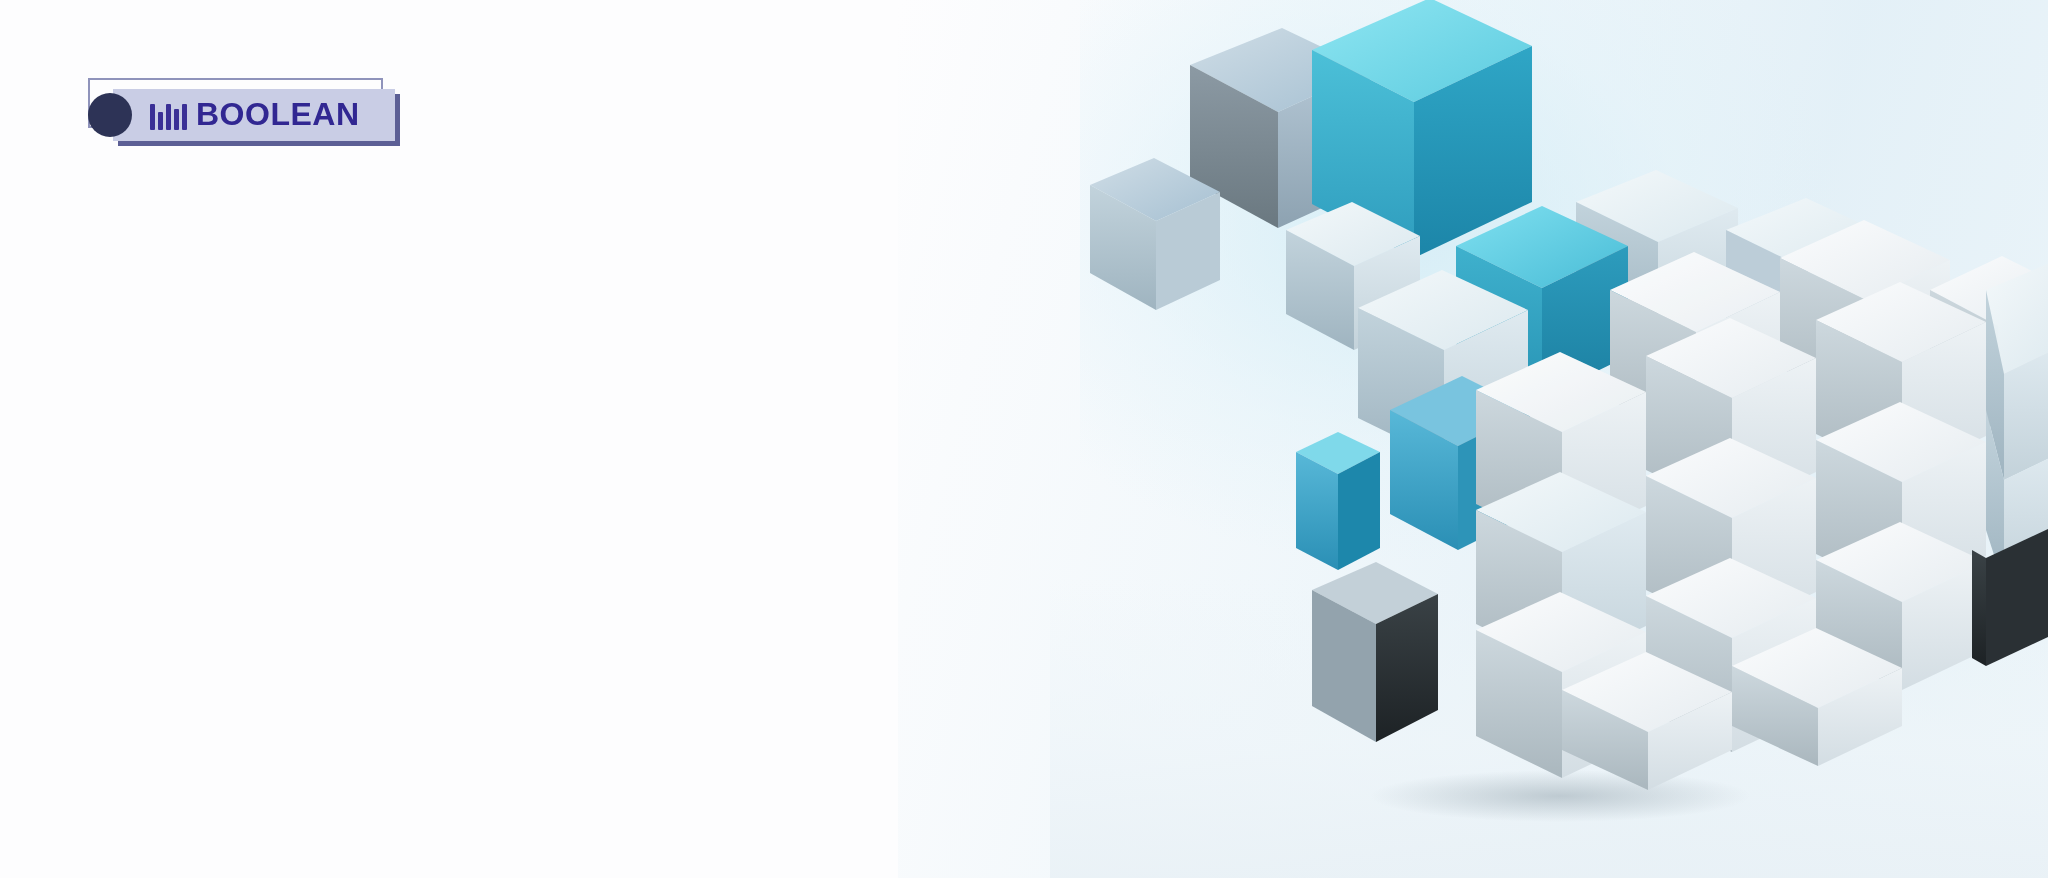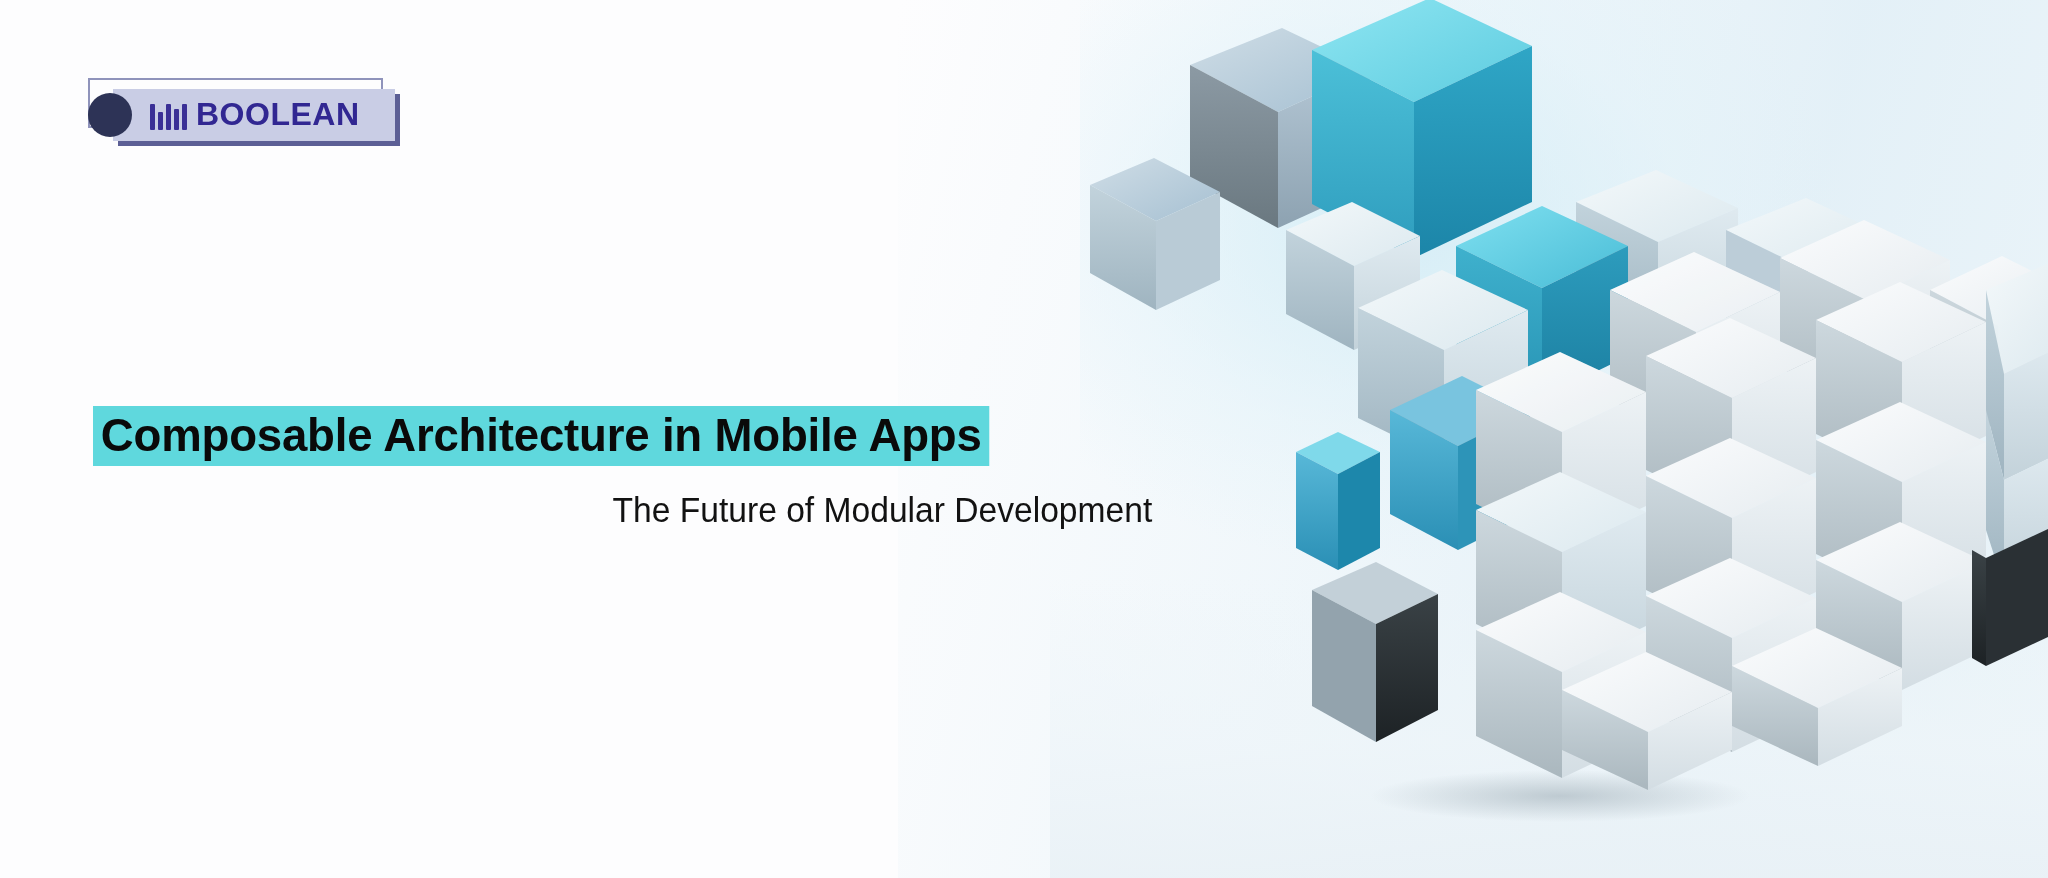--- a/index.html
+++ b/index.html
@@ -110,24 +110,20 @@
     <div class="logo-bars">
       <i></i>
         <i></i>
         <i></i>
         <i></i>
         <i></i>
     </div>
     <div class="logo-word">BOOLEAN</div>
   </div>
 
-  <div class="headline">
-    <div class="title">Composable Architecture in Mobile Apps</div>
-    <div class="subtitle">The Future of Modular Development</div>
-  </div>
 
   <div class="cubes">
     <svg viewBox="0 0 980 900" xmlns="http://www.w3.org/2000/svg">
       <defs>
         <linearGradient id="gCyanTop" x1="0" y1="0" x2="1" y2="1">
           <stop offset="0" stop-color="#8fe6f2"></stop>
             <stop offset="1" stop-color="#5ccbdf"></stop>
         </linearGradient>
         <linearGradient id="gCyanL" x1="0" y1="0" x2="0" y2="1">
           <stop offset="0" stop-color="#4cc0d8"></stop>

